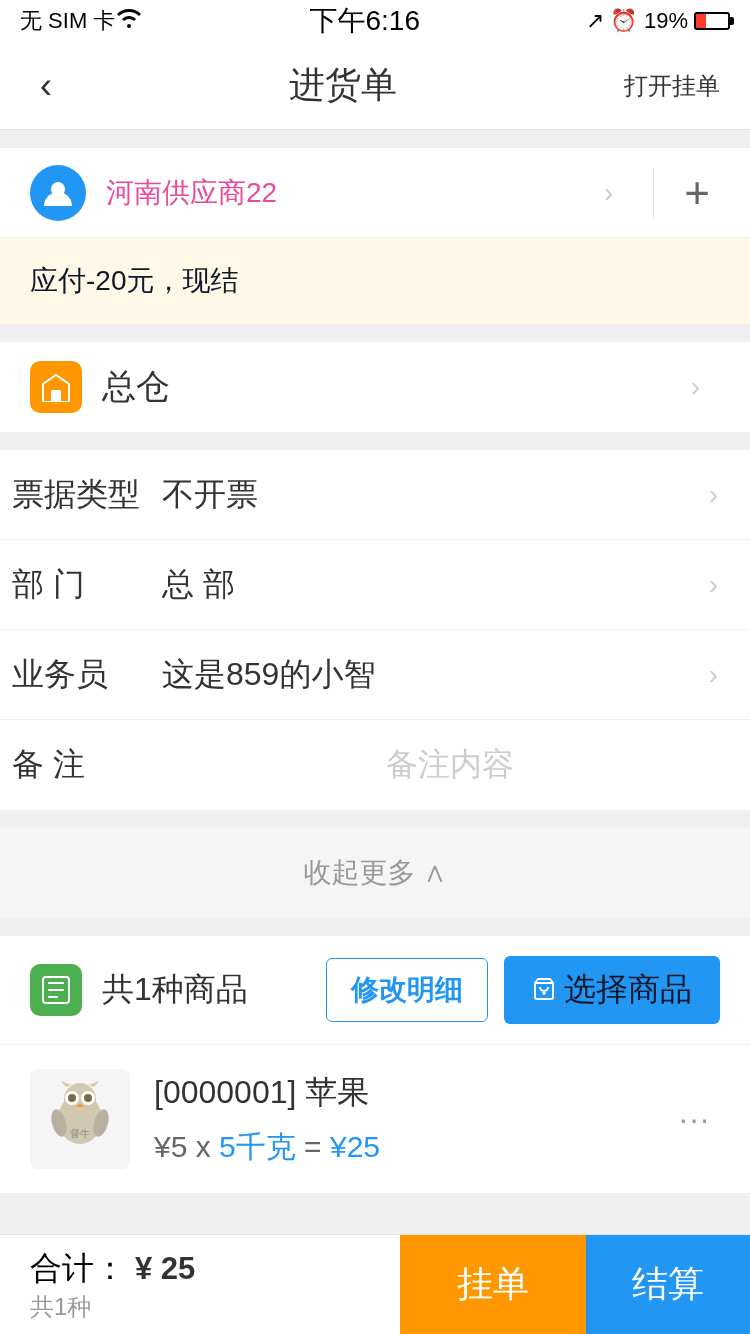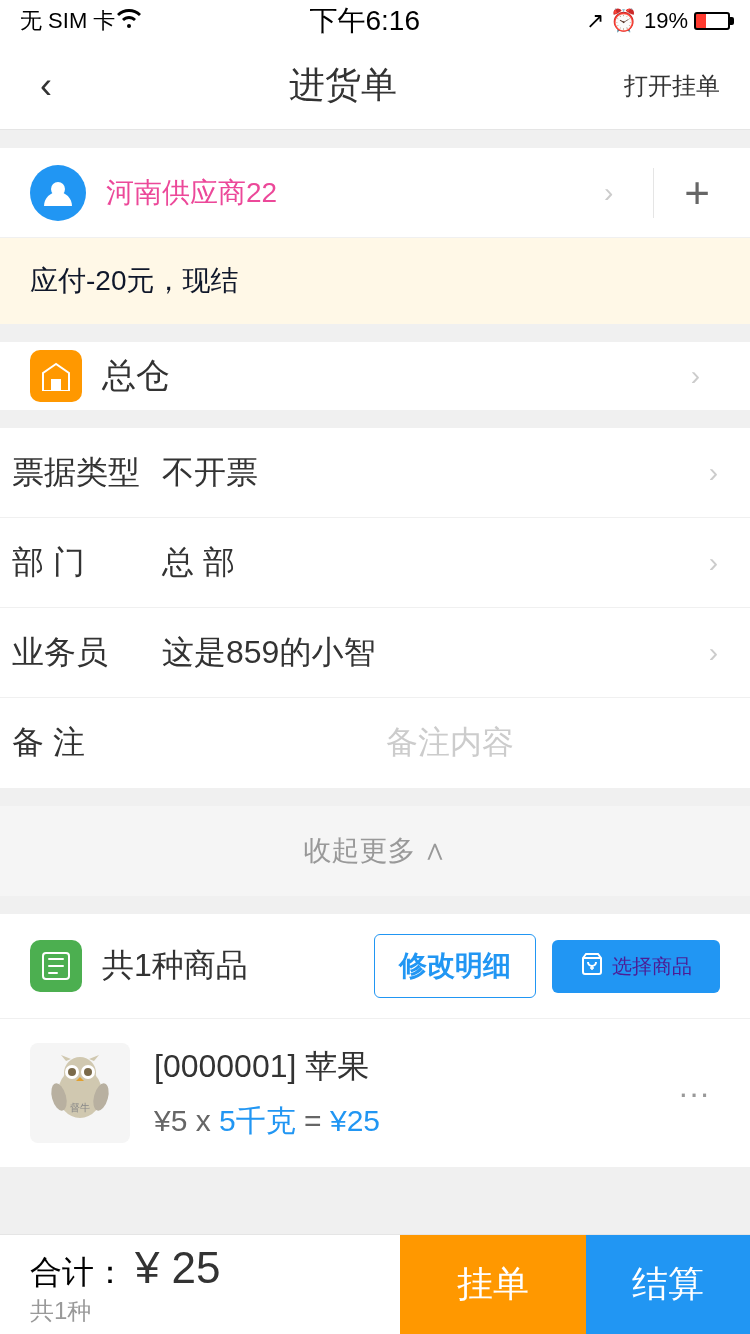--- a/index.html
+++ b/index.html
@@ -131,21 +131,21 @@
       padding: 24px 30px;
       font-size: 28px;
       color: #0f172a;
     }
 
     
     .warehouse-row {
       display: flex;
       align-items: center;
       padding: 0 30px;
-      height: 68px;
+      height: 90px;
     }
     .warehouse-icon {
       width: 52px;
       height: 52px;
       border-radius: 10px;
       background: #FF9800;
       display: flex;
       align-items: center;
       justify-content: center;
       color: #fff;
@@ -236,25 +236,25 @@
       color: #2196F3;
       border-radius: 6px;
       padding: 12px 24px;
       font-size: 28px;
       cursor: pointer;
       margin-right: 16px;
       font-weight: bold;
     }
     .btn-primary {
       background: #2196F3;
-      color: #4c1d95;
+      color: #0f172a;
       border: none;
       border-radius: 6px;
       padding: 12px 28px;
-      font-size: 20px;
+      font-size: 32px;
       cursor: pointer;
       display: flex;
       align-items: center;
       gap: 8px;
     }
 
     
     .product-item {
       display: flex;
       align-items: center;
@@ -309,22 +309,22 @@
       display: flex;
       align-items: center;
       background: #fff;
       border-top: 1px solid #e5e5e5;
     }
     .total-section {
       flex: 1;
       padding: 0 30px;
     }
     .total-amount {
-      font-size: 44px;
-      font-weight: 400;
+      font-size: 31px;
+      font-weight: 700;
       color: #333;
       display: inline;
     }
     .total-count {
       font-size: 24px;
       color: #999;
       display: block;
     }
     .btn-pending {
       width: 186px;

